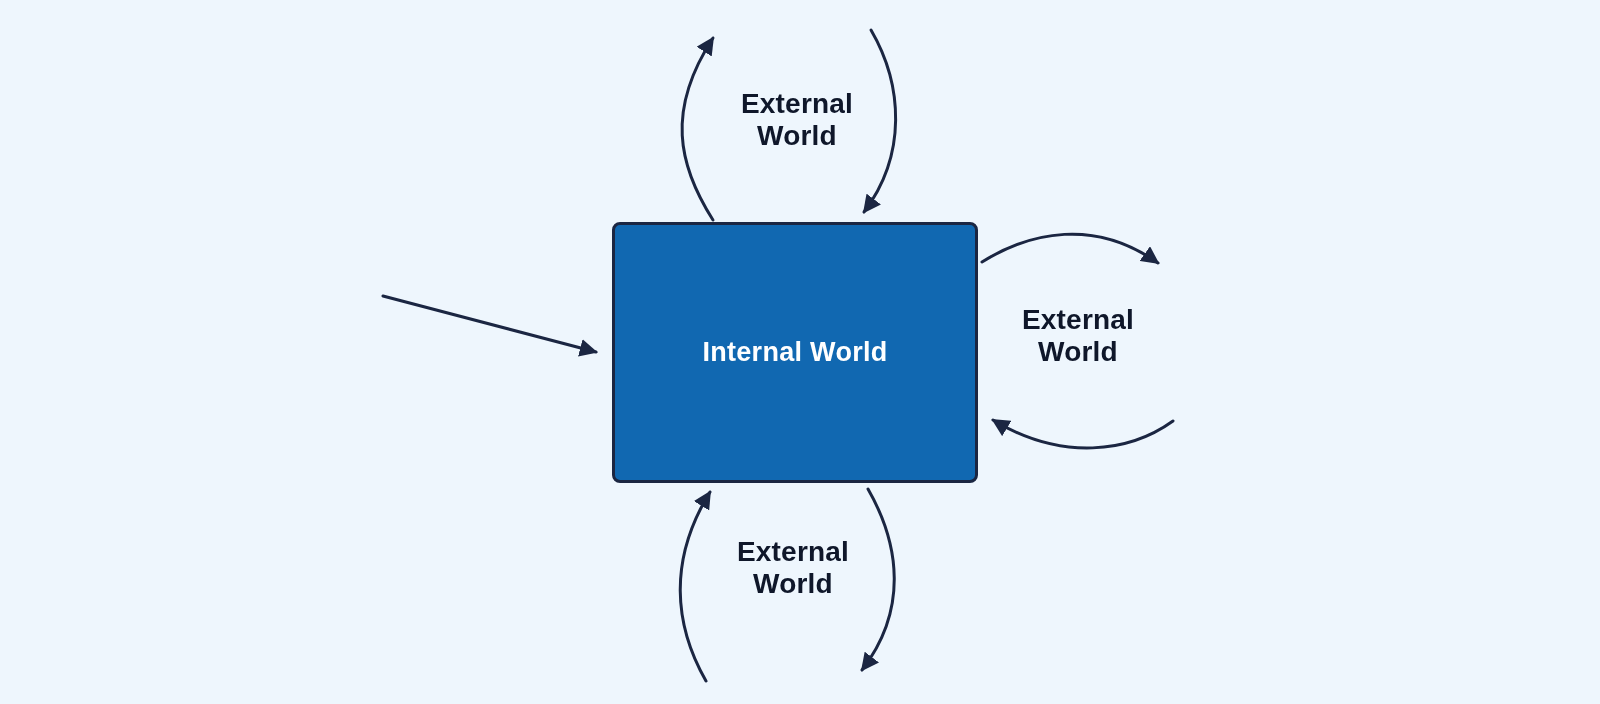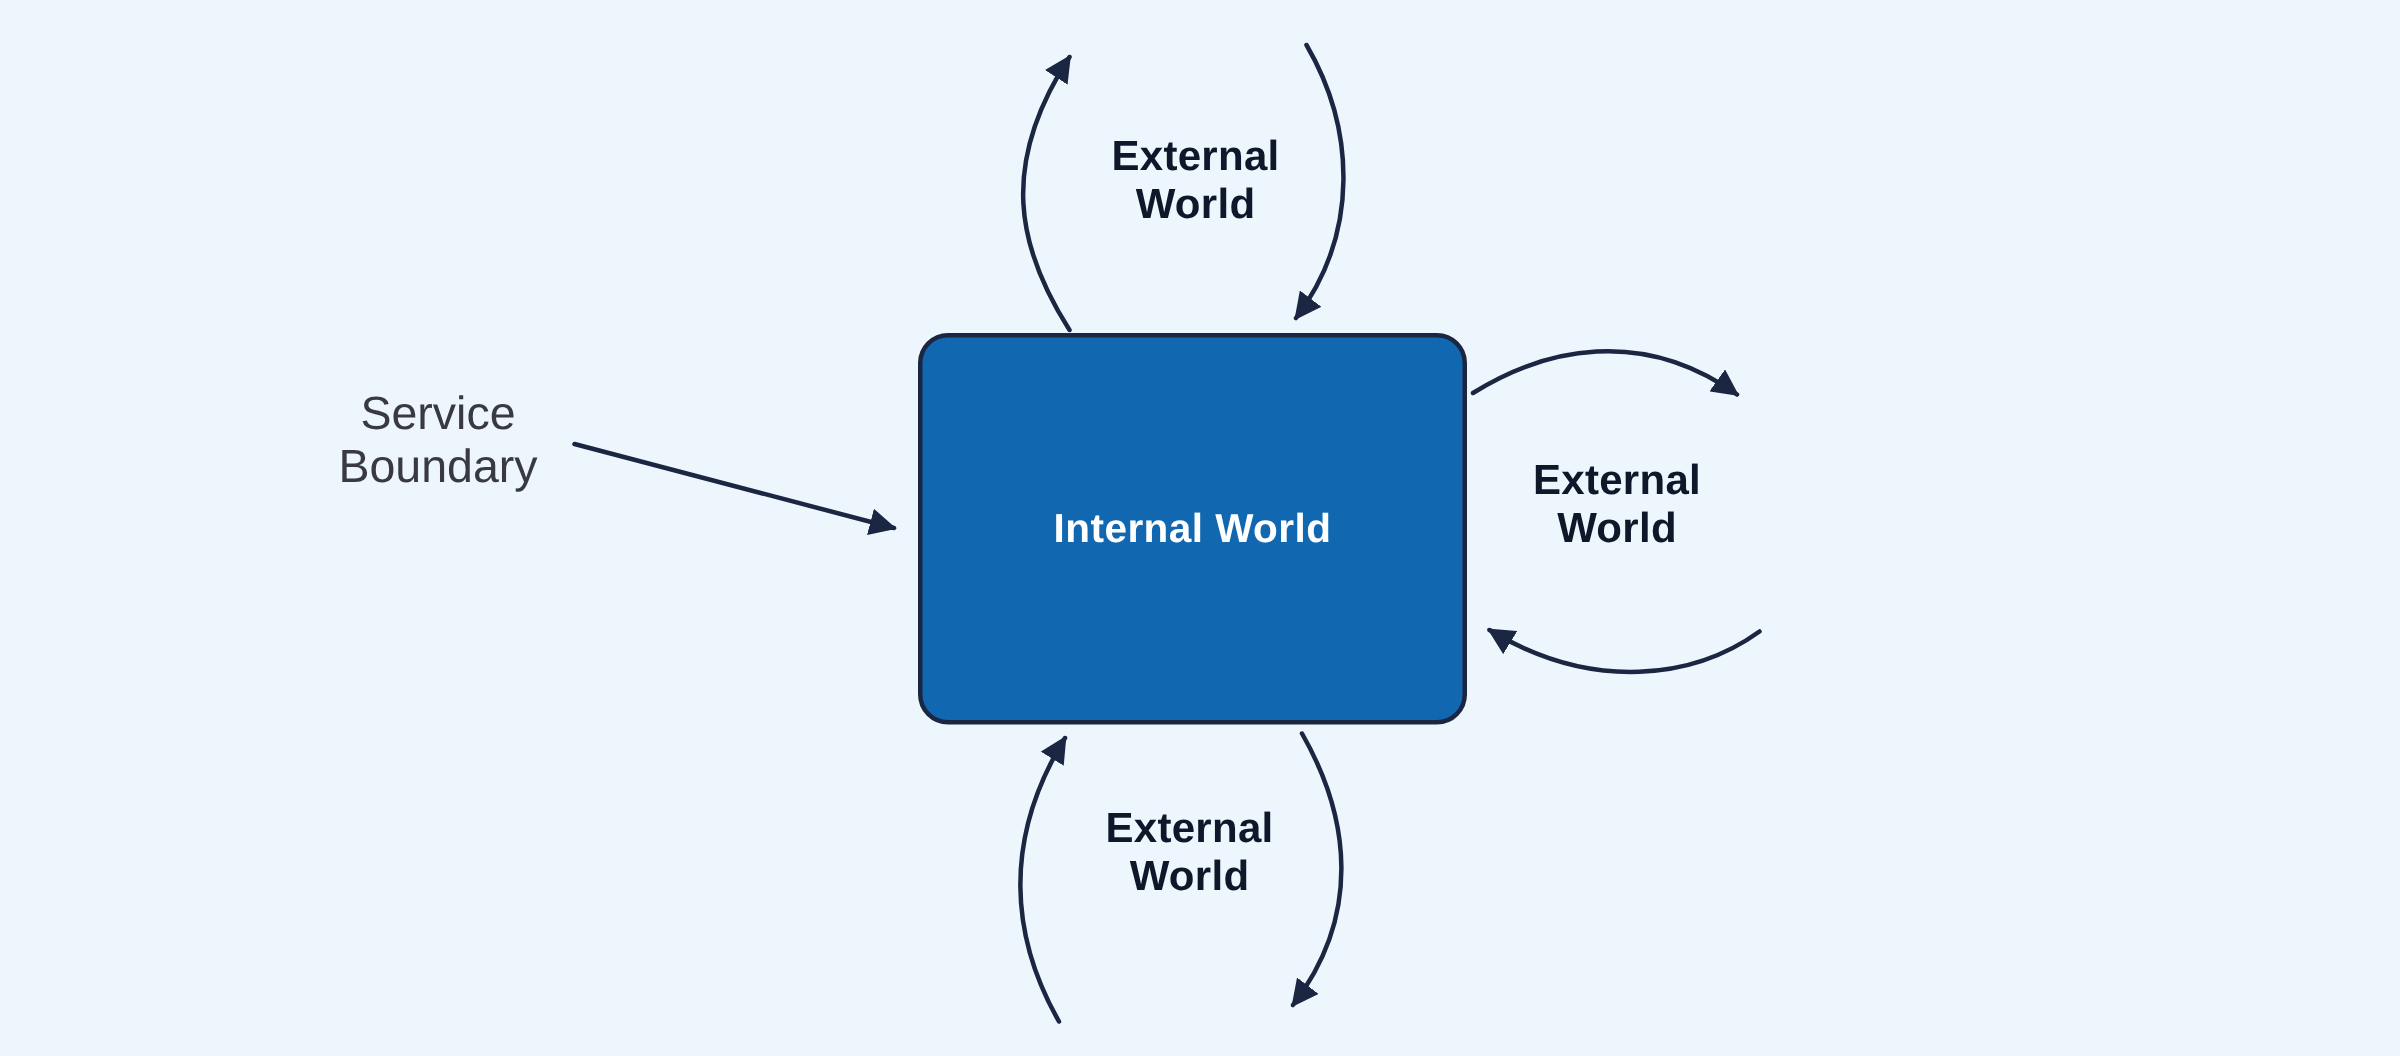--- a/index.html
+++ b/index.html
@@ -19,21 +19,21 @@
     left: 0; top: 0;
     width: 1600px; height: 704px;
   }
   .node-internal {
     position: absolute;
     left: 612px; top: 222px;
     width: 366px; height: 261px;
     box-sizing: border-box;
     background: #1168B1;
     border: 3px solid #1B2642;
-    border-radius: 20px;
+    border-radius: 8px;
     display: flex;
     align-items: center;
     justify-content: center;
   }
   .node-internal .node-label {
     color: #FFFFFF;
     font-size: 27px;
     font-weight: bold;
     letter-spacing: 0.3px;
     text-align: center;
@@ -92,16 +92,14 @@
 
   <div class="ext-label ext-top">External
 World</div>
 
   <div class="ext-label ext-right">External
 World</div>
 
   <div class="ext-label ext-bottom">External
 World</div>
 
-  <div class="annotation-label">Service
-Boundary</div>
 
 </div>
 
 </body></html>

